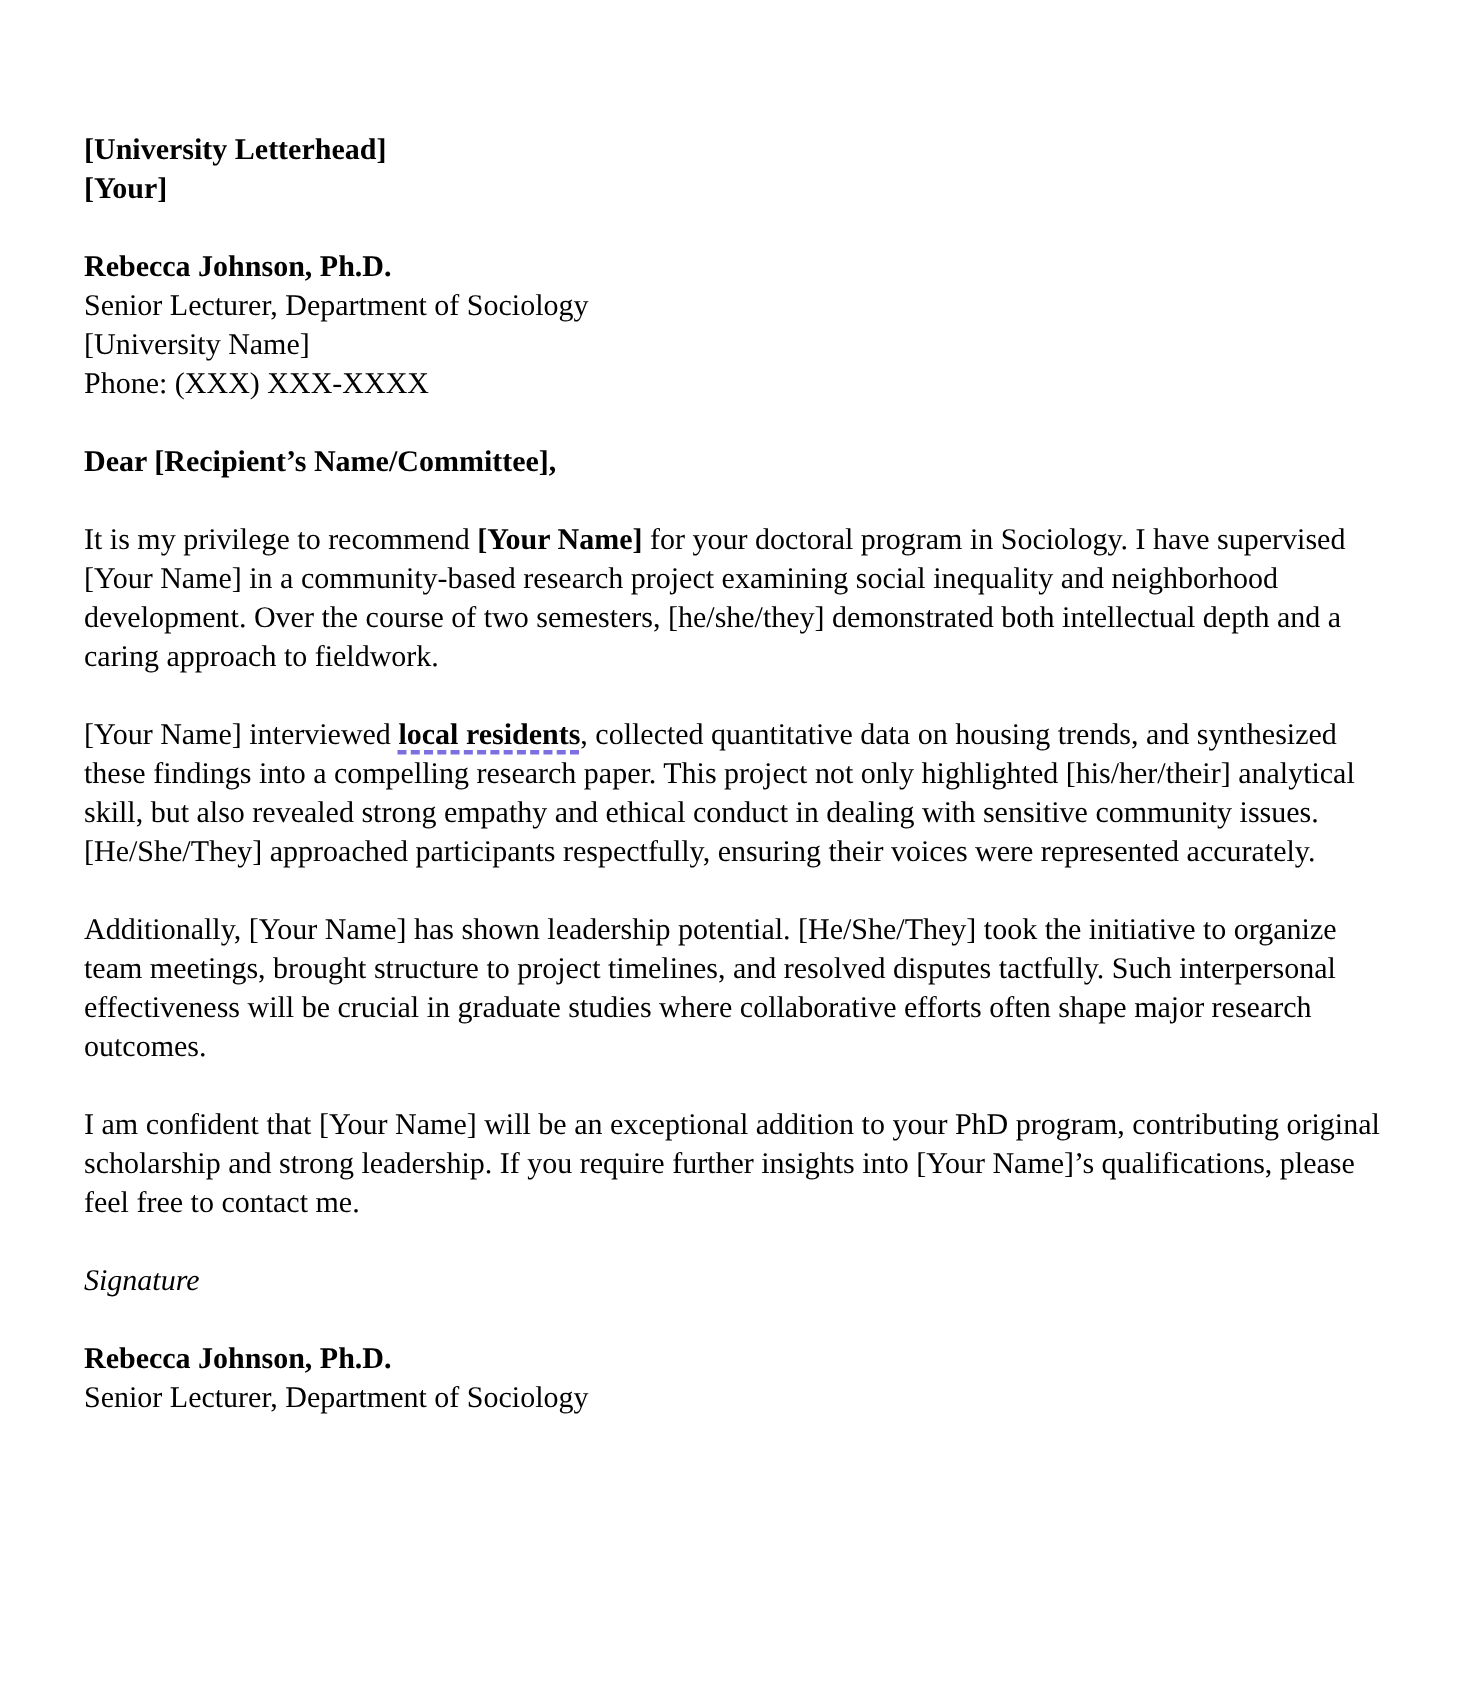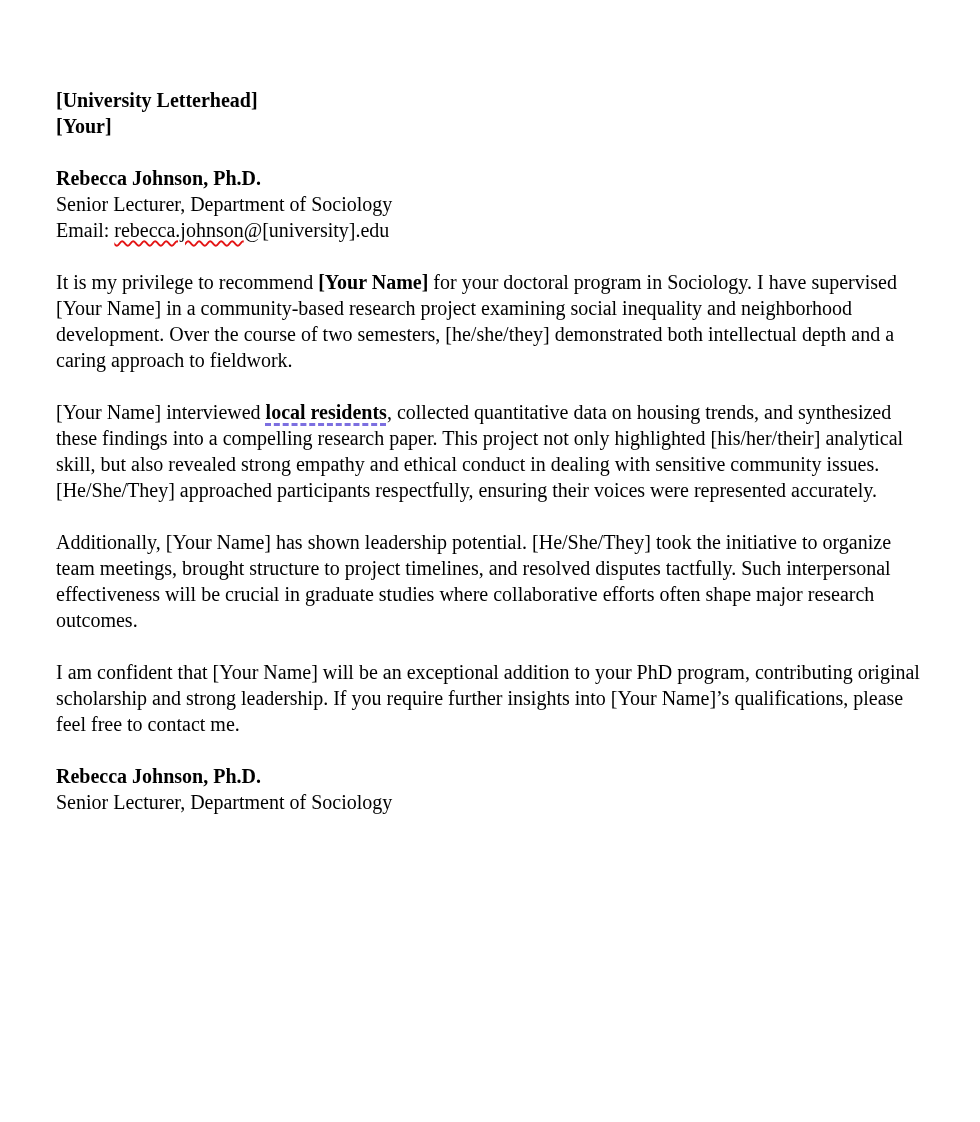--- a/index.html
+++ b/index.html
@@ -52,32 +52,35 @@
 <div class="page">
 
   <div class="block">
     <span class="line bold">[University Letterhead]</span>
     <span class="line bold">[Your]</span>
   </div>
 
   <div class="block">
     <span class="line bold">Rebecca Johnson, Ph.D.</span>
     <span class="line">Senior Lecturer, Department of Sociology</span>
-    <span class="line"><span>Email: </span><span class="squiggle-red">rebecca.johnson</span><span>@[university].edu</span></span>
+    <span class="line">[University Name]</span>
+    <span class="line">Phone: (XXX) XXX-XXXX</span>
   </div>
 
+  <div class="block bold">Dear [Recipient’s Name/Committee],</div>
 
   <div class="block"><span>It is my privilege to recommend </span><span class="bold">[Your Name]</span><span> for your doctoral program in Sociology. I have supervised [Your Name] in a community-based research project examining social inequality and neighborhood development. Over the course of two semesters, [he/she/they] demonstrated both intellectual depth and a caring approach to fieldwork.</span></div>
 
   <div class="block"><span>[Your Name] interviewed </span><span class="dash-purple">local residents</span><span>, collected quantitative data on housing trends, and synthesized these findings into a compelling research paper. This project not only highlighted [his/her/their] analytical skill, but also revealed strong empathy and ethical conduct in dealing with sensitive community issues. [He/She/They] approached participants respectfully, ensuring their voices were represented accurately.</span></div>
 
   <div class="block">Additionally, [Your Name] has shown leadership potential. [He/She/They] took the initiative to organize team meetings, brought structure to project timelines, and resolved disputes tactfully. Such interpersonal effectiveness will be crucial in graduate studies where collaborative efforts often shape major research outcomes.</div>
 
   <div class="block">I am confident that [Your Name] will be an exceptional addition to your PhD program, contributing original scholarship and strong leadership. If you require further insights into [Your Name]’s qualifications, please feel free to contact me.</div>
 
 
+  <div class="block italic">Signature</div>
 
   <div class="block">
     <span class="line bold">Rebecca Johnson, Ph.D.</span>
     <span class="line">Senior Lecturer, Department of Sociology</span>
   </div>
 
 </div>
 
 </body></html>

